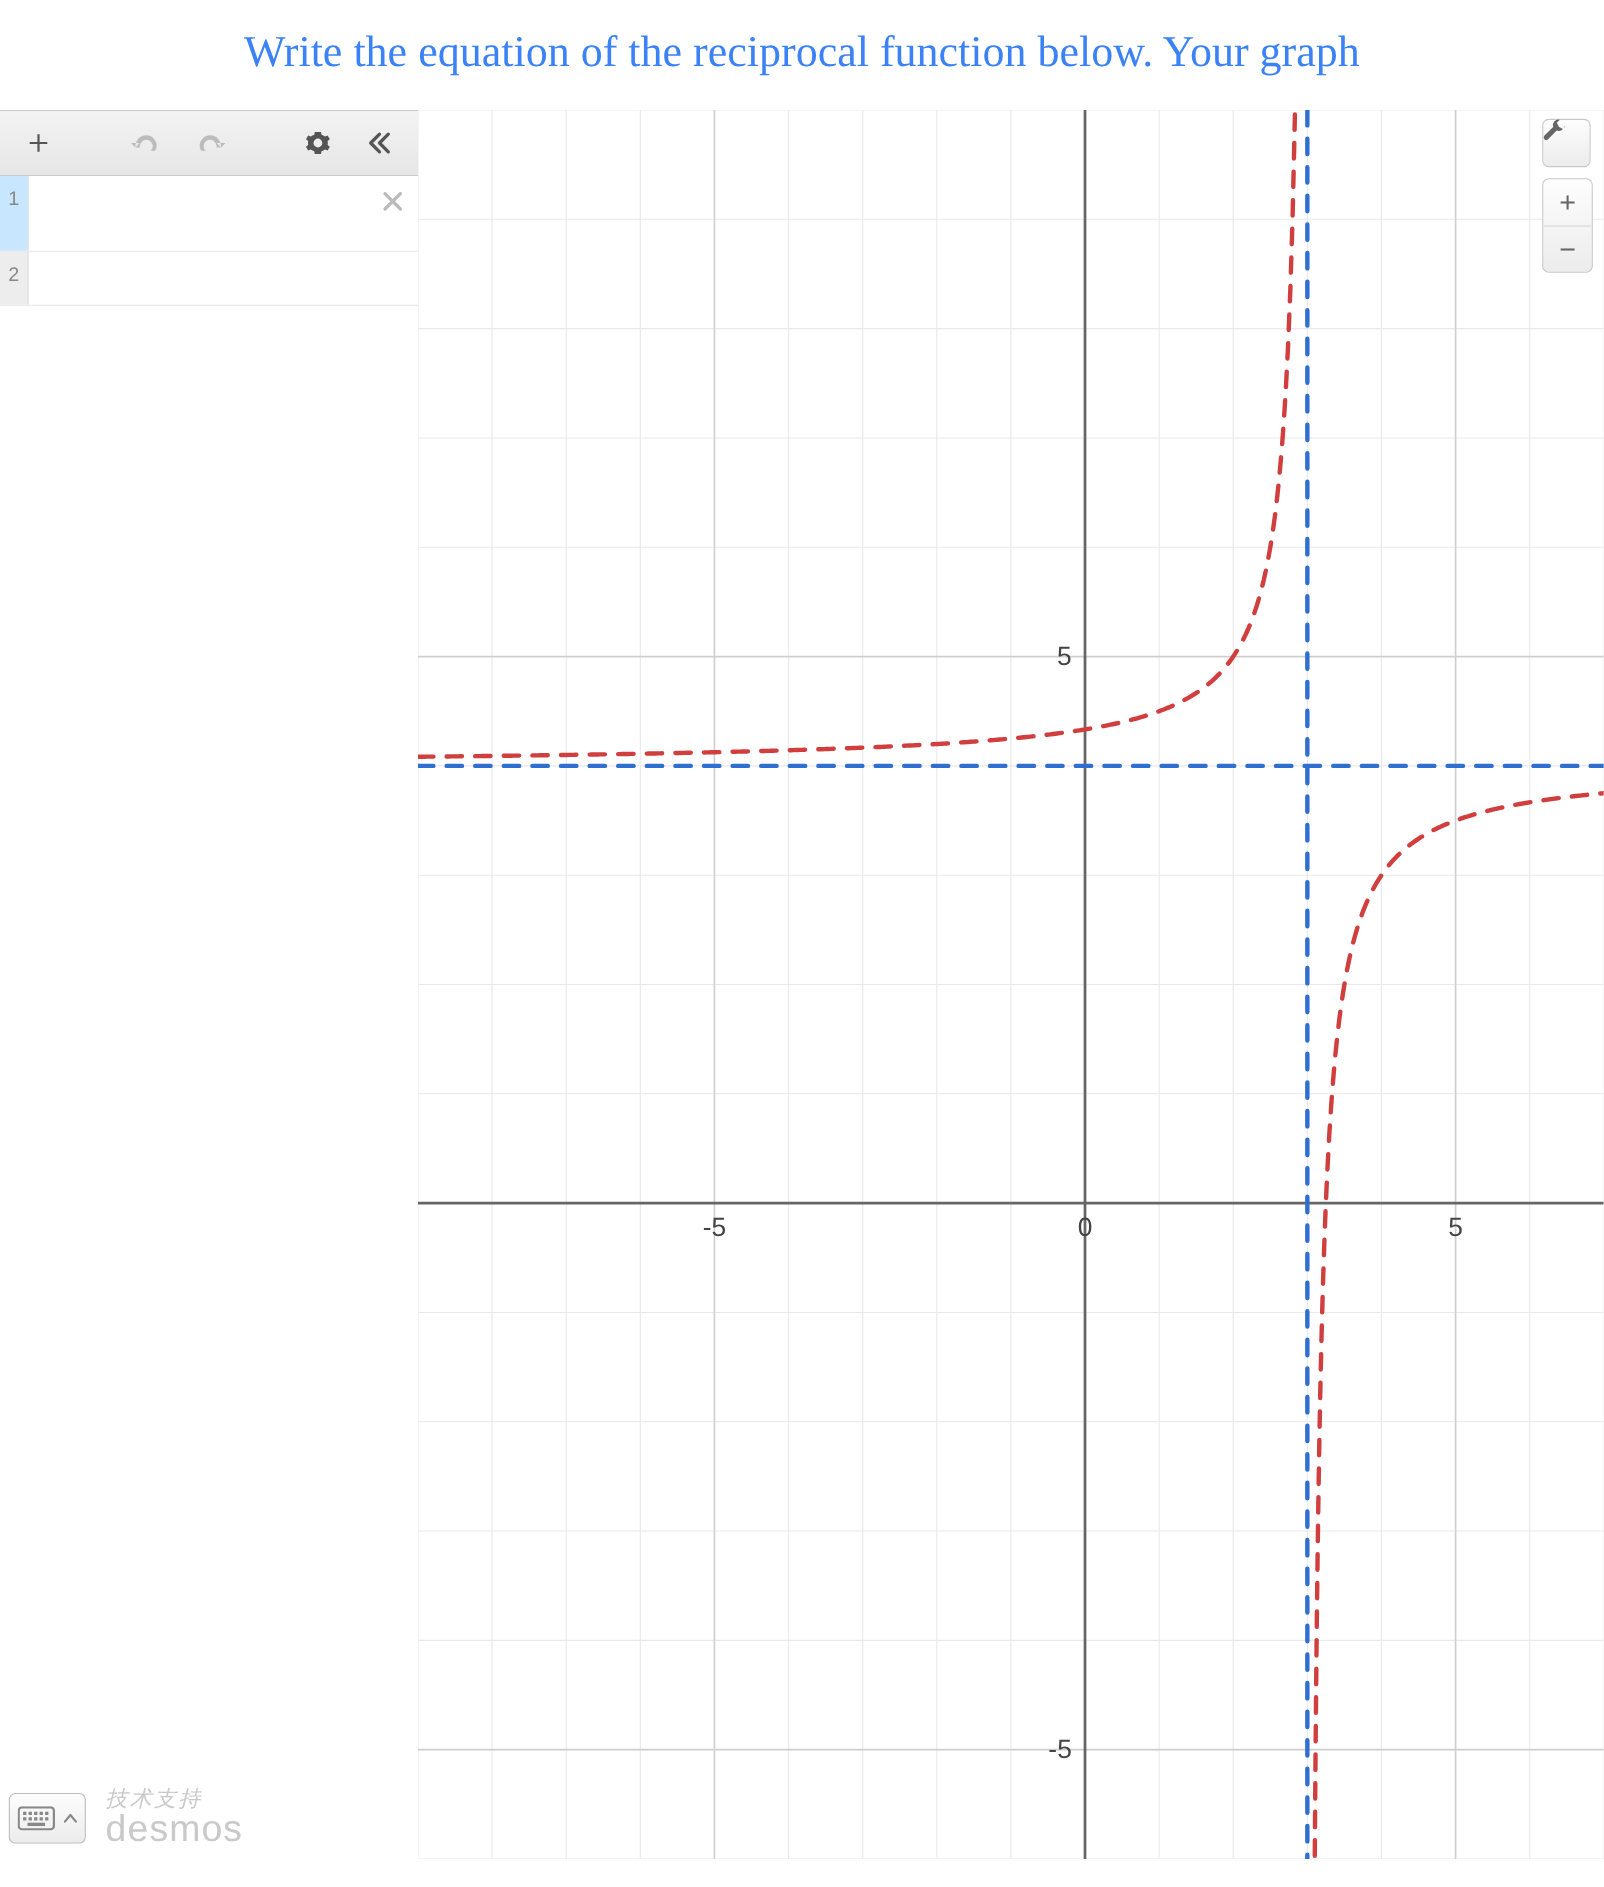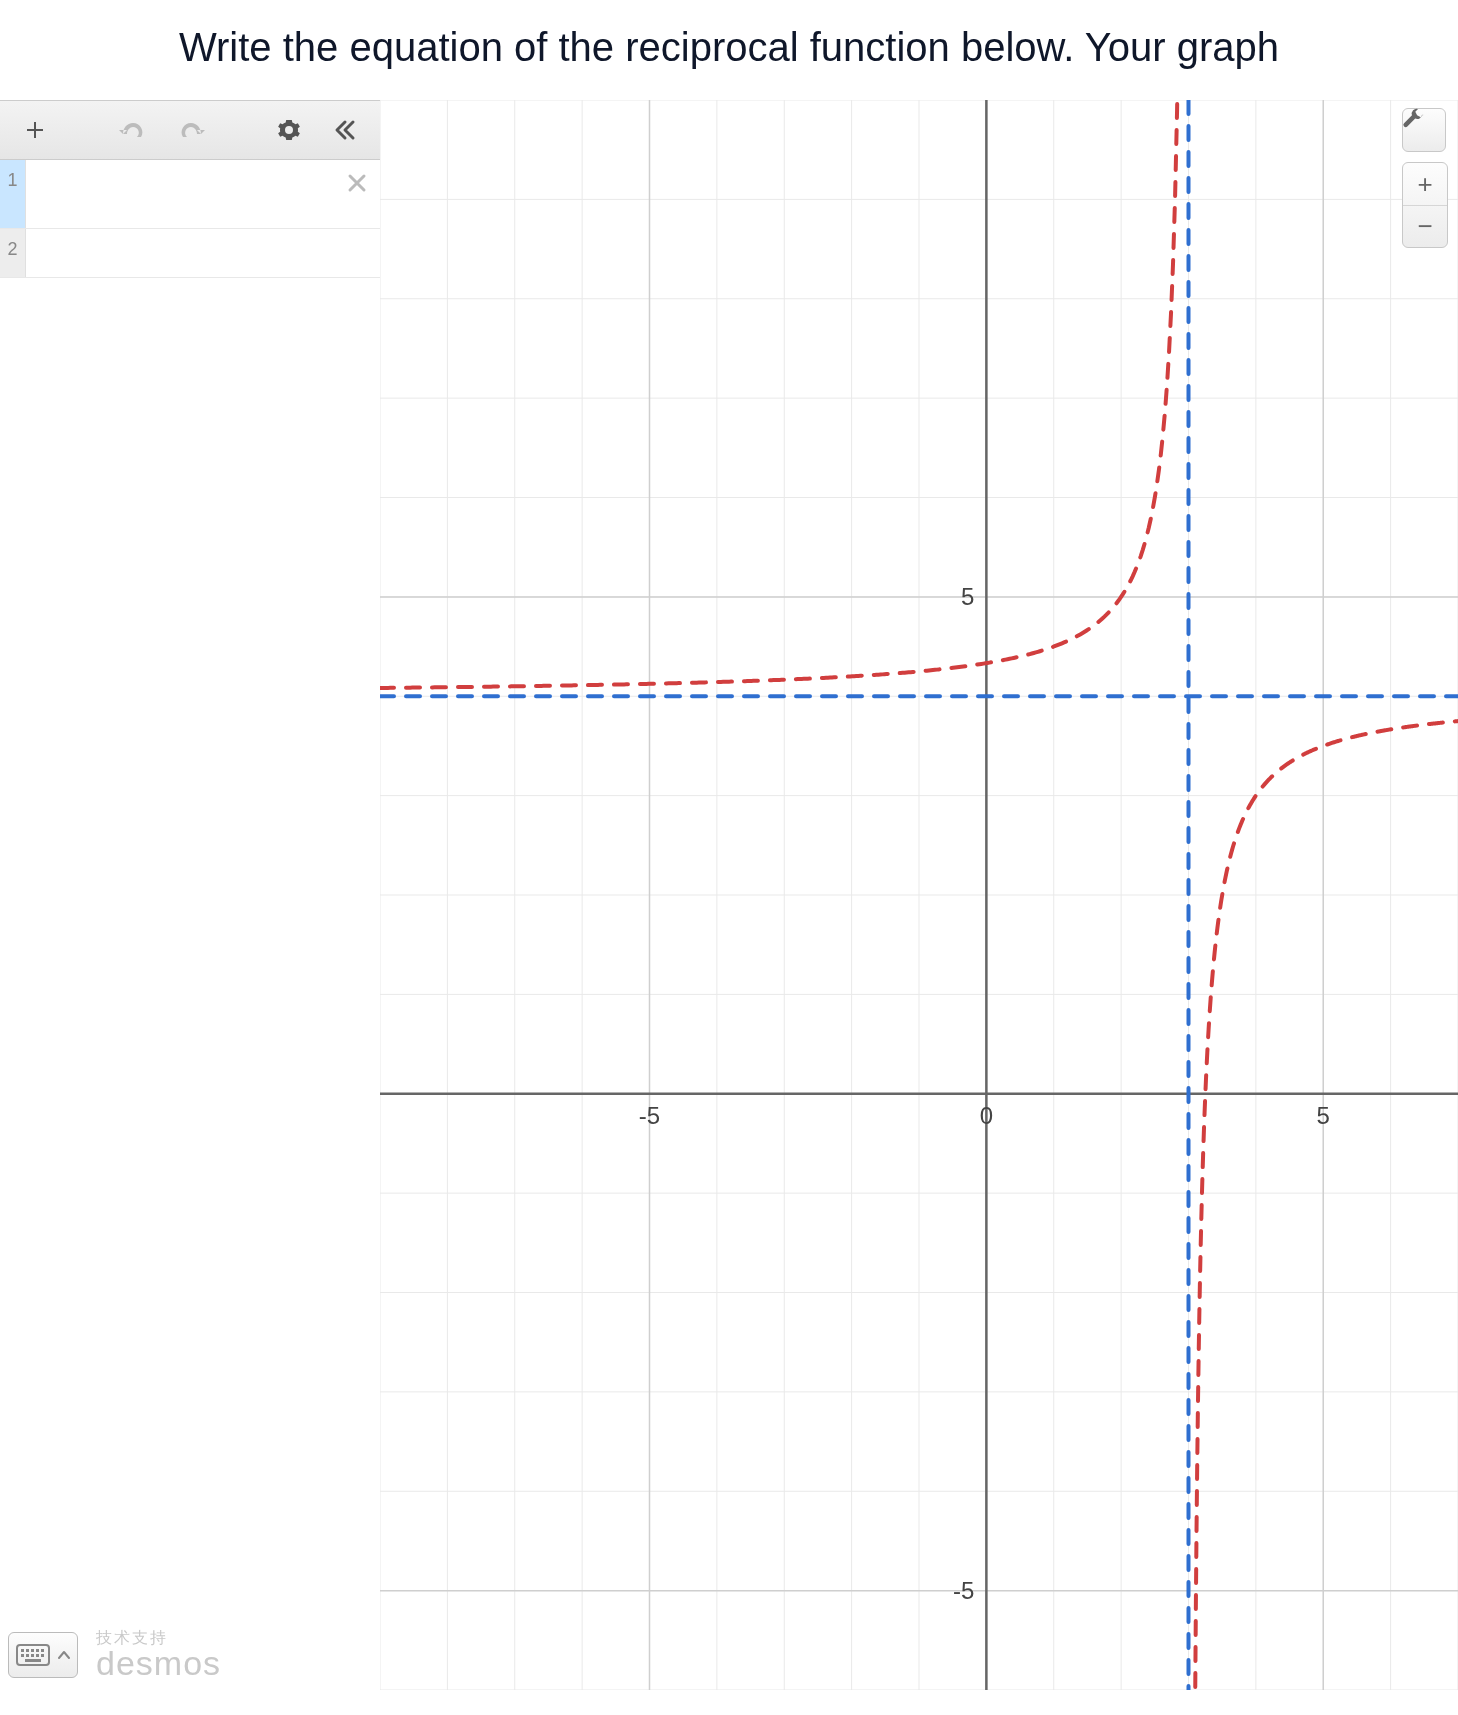--- a/index.html
+++ b/index.html
@@ -1,38 +1,38 @@
 <!DOCTYPE html>
 <html><head>
 <meta charset="utf-8">
 <style>
   * { box-sizing: border-box; }
   html, body { margin:0; padding:0; font-family: -apple-system, BlinkMacSystemFont, "Segoe UI", Arial, sans-serif; background:#fff; }
   .page { width:1458px; height:1715px; position:relative; overflow:hidden; }
   .title-area { padding:18px 60px 24px 60px; text-align:center; }
-  .title-area .line { font-size:40px; color:#0f172a; line-height:1.45; }
+  .title-area .line { font-size:40px; color:#3b82f6; line-height:1.45;font-family:Liberation Serif, serif; }
   .workspace { position:relative; height:1590px; }
   
   .panel { position:absolute; left:0; top:0; width:380px; height:100%; background:#fff; }
   .toolbar { height:60px; background:linear-gradient(#f3f3f3,#e6e6e6); border-bottom:1px solid #ccc; border-top:1px solid #ccc; display:flex; align-items:center; padding:0 10px; gap:6px; }
   .tbtn { width:50px; height:44px; border-radius:6px; display:flex; align-items:center; justify-content:center; font-size:28px; color:#555; cursor:pointer; }
   .spacer { flex:1; }
   .toolbar svg { display:block; }
   .rows { }
   .row { display:flex; align-items:stretch; border-bottom:1px solid #e8e8e8; }
   .row.active .gutter { background:#c9e6ff; }
   .gutter { width:26px; background:#ededed; color:#888; font-size:18px; display:flex; align-items:flex-start; justify-content:center; padding-top:10px; border-right:1px solid #e0e0e0; }
   .row .content { flex:1; min-height:68px; padding:8px 44px 8px 10px; position:relative; }
   .row .xbtn { position:absolute; right:8px; top:8px; width:30px; height:30px; color:#bbb; font-size:26px; display:flex; align-items:center; justify-content:center; cursor:pointer; }
   .row2 .content { min-height:48px; }
   
   .keypad { position:absolute; left:8px; bottom:10px; display:flex; align-items:center; gap:18px; }
   .keypad .kb { width:70px; height:46px; border:1px solid #bbb; border-radius:6px; background:linear-gradient(#fdfdfd,#ececec); display:flex; align-items:center; justify-content:center; gap:8px; cursor:pointer; }
   .brand { color:#c9c9c9; font-weight:400; line-height:1; }
-  .brand .sm { font-size:16px; letter-spacing:2px; }
+  .brand .sm { font-size:20px; letter-spacing:2px;font-style:italic; }
   .brand .lg { font-size:34px; letter-spacing:1px; }
   
   .graph { position:absolute; left:380px; right:0; top:0; height:100%; background:#fff; }
   .graph svg { position:absolute; inset:0; }
   
   .rctrls { position:absolute; right:10px; top:8px; display:flex; flex-direction:column; gap:10px; }
   .rbtn { width:44px; height:44px; border:1px solid #c8c8c8; border-radius:6px; background:linear-gradient(#fdfdfd,#ececec); display:flex; align-items:center; justify-content:center; color:#666; cursor:pointer; }
   .zoomgrp { display:flex; flex-direction:column; border:1px solid #c8c8c8; border-radius:6px; overflow:hidden; background:linear-gradient(#fdfdfd,#ececec); }
   .zbtn { width:44px; height:42px; display:flex; align-items:center; justify-content:center; color:#666; font-size:26px; cursor:pointer; }
   .zbtn + .zbtn { border-top:1px solid #d6d6d6; }

